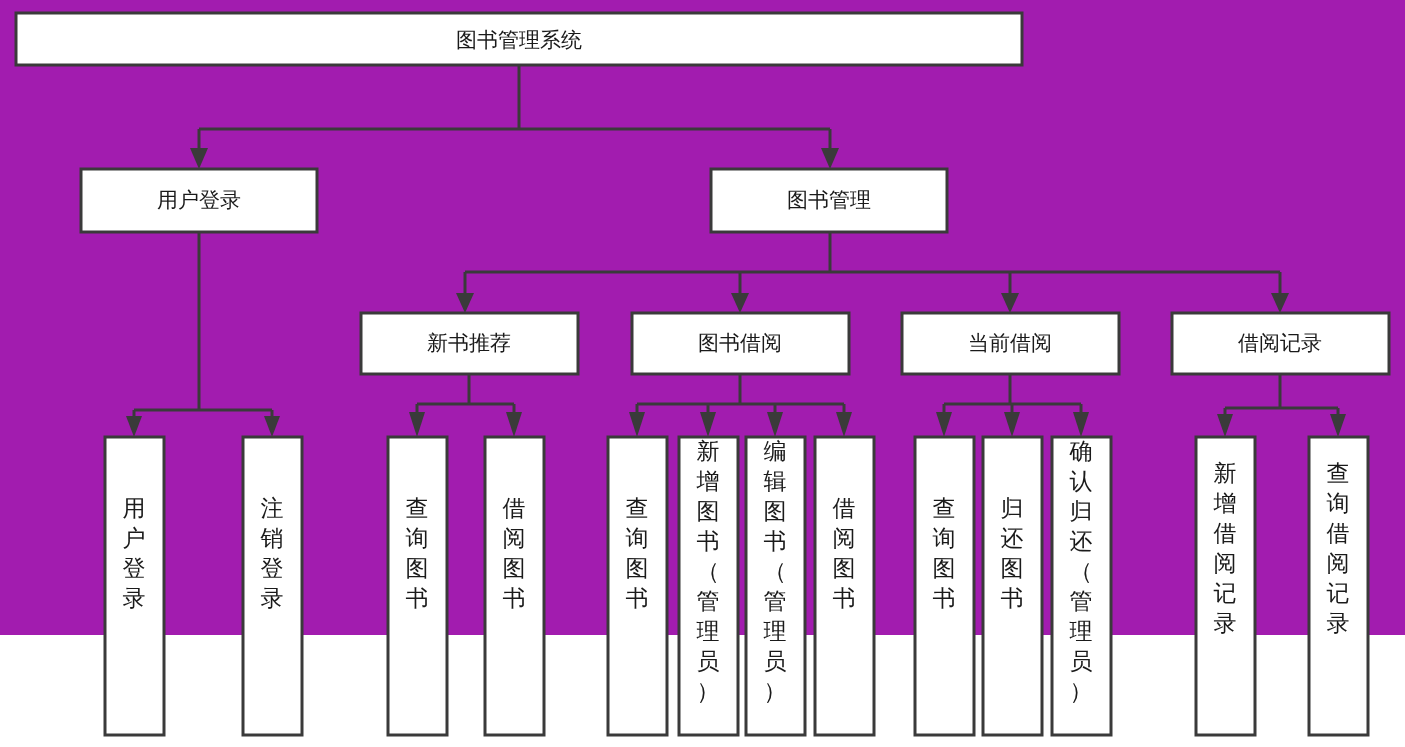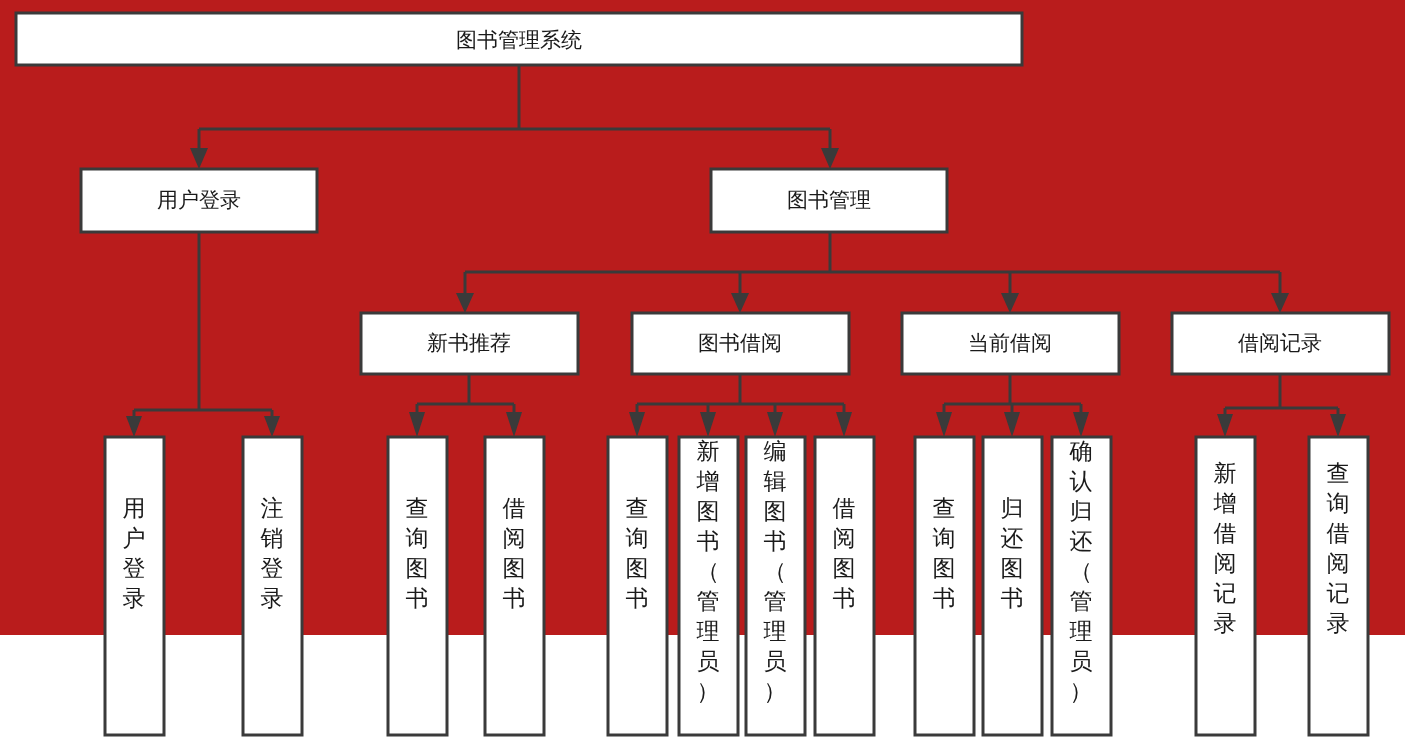--- a/index.html
+++ b/index.html
@@ -10,21 +10,21 @@
   body {
     width: 1405px;
     height: 747px;
     overflow: hidden;
     font-family: "DejaVu Sans", "Liberation Sans", sans-serif;
   }
   #diagram-root {
     position: relative;
     width: 1405px;
     height: 635px;
-    background: #b91c1c;
+    background: #a21caf;
   }
   svg.diagram-svg {
     position: absolute;
     left: 0;
     top: 0;
     width: 1405px;
     height: 747px;
   }
   .node-box {
     fill: #ffffff;

